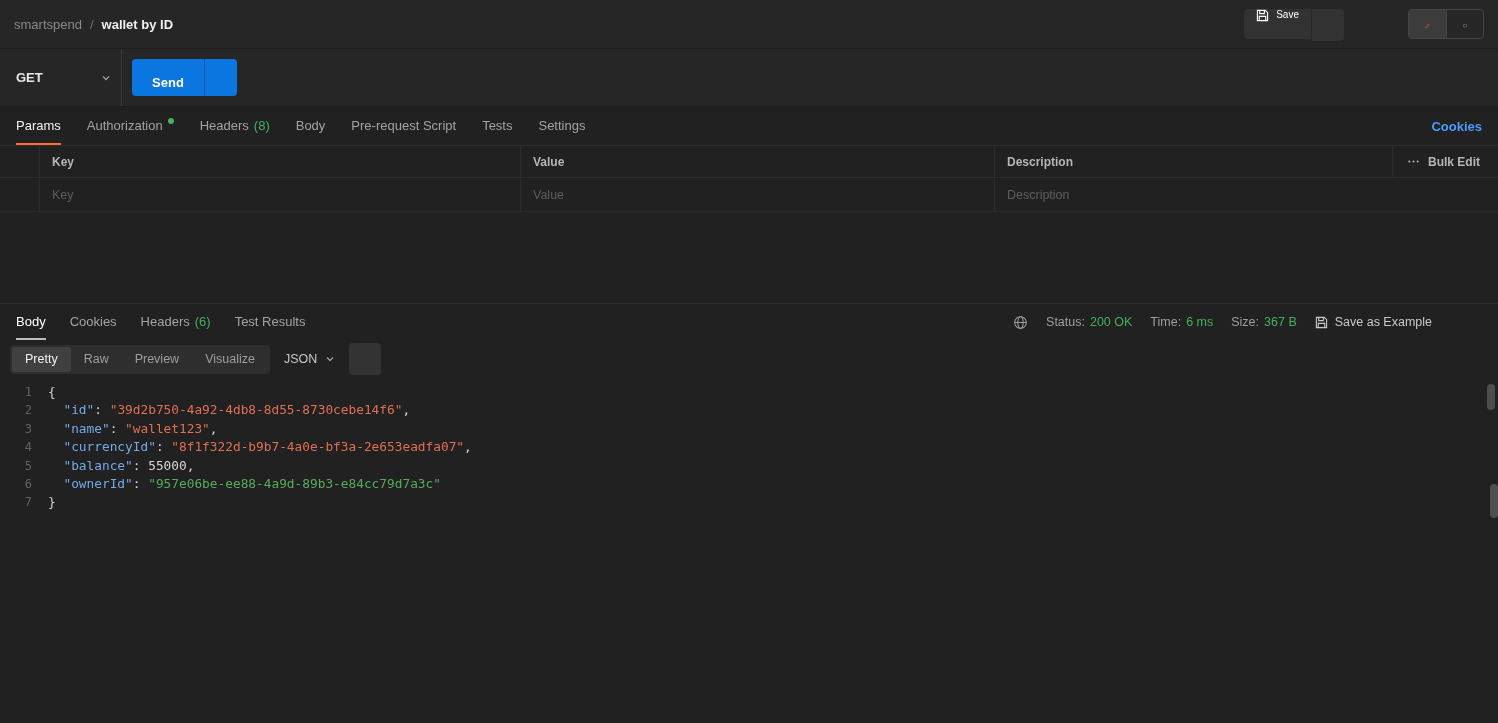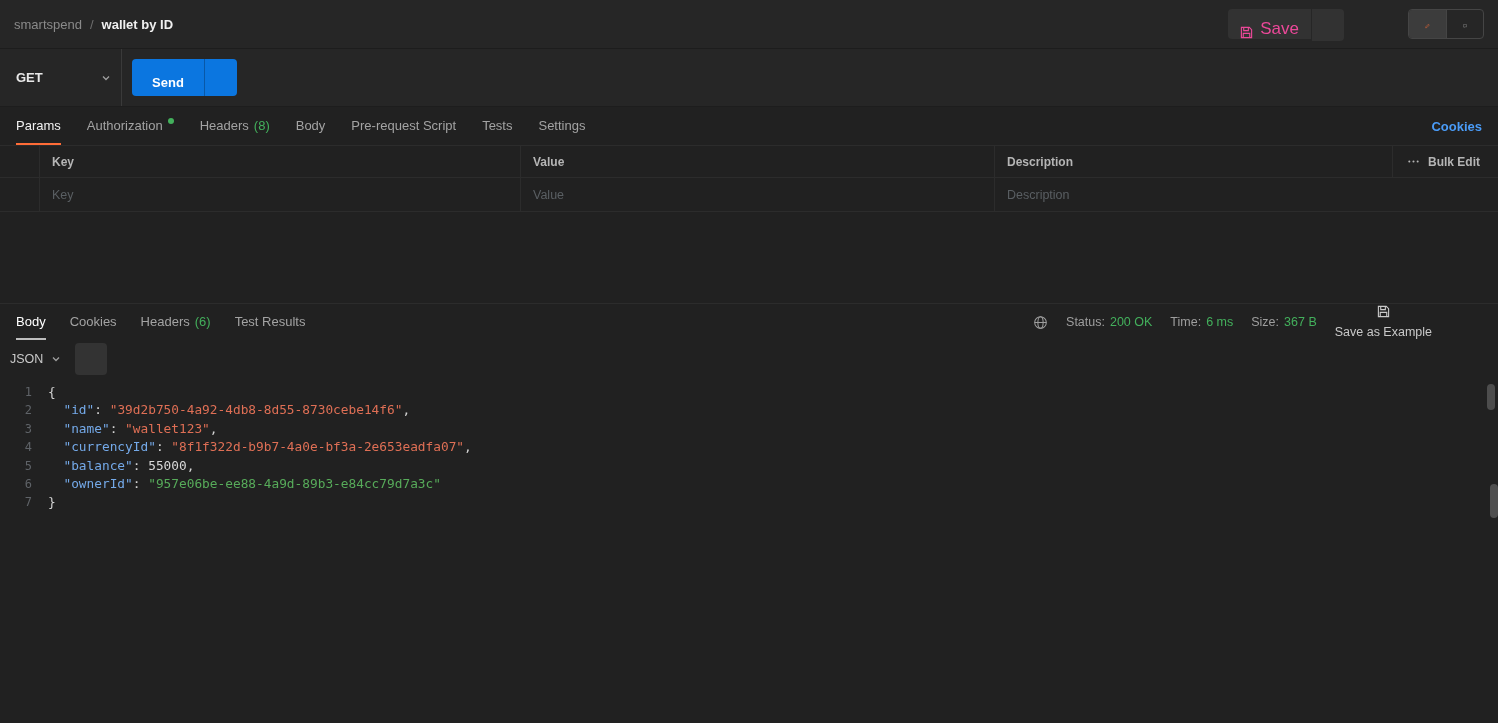--- a/index.html
+++ b/index.html
@@ -10,22 +10,22 @@
 
   
   .topbar { flex:0 0 48px; display:flex; align-items:center; justify-content:space-between;
             padding:0 14px; background:#262626; }
   .breadcrumb { display:flex; align-items:center; gap:8px; font-size:13px; }
   .crumb.dim { color:#8a8a8a; cursor:pointer; }
   .crumb.sep { color:#6f6f6f; }
   .crumb.strong { color:#f0f0f0; font-weight:700; }
   .topbar-right { display:flex; align-items:center; gap:16px; }
   .save-group { display:flex; height:30px; }
-  .save-btn { display:flex; align-items:flex-end; gap:7px; background:#323232; padding:0 12px;
-              border-radius:4px 0 0 4px; color:#ec4899; font-size:17px; }
+  .save-btn { display:flex; align-items:flex-start; gap:7px; background:#323232; padding:0 12px;
+              border-radius:4px 0 0 4px; color:#ffffff; font-size:10px; }
   .save-caret { width:26px; background:#323232; border-left:1px solid #262626; border-radius:0 4px 4px 0;
                 display:flex; align-items:center; justify-content:center; color:#cfcfcf; }
   .icon-btn { display:flex; align-items:center; justify-content:center; width:26px; height:26px;
               border-radius:4px; color:#b3b3b3; }
   .side-toggle-group { display:flex; height:30px; border:1px solid #454545; border-radius:4px; overflow:hidden; }
   .side-btn { width:37px; display:flex; align-items:center; justify-content:center; color:#b3b3b3; }
   .side-btn.active { background:#3c3c3c; color:var(--accent_orange); }
   .side-btn + .side-btn { border-left:1px solid #454545; }
 
   
@@ -75,21 +75,21 @@
 
   
   .response { flex:0 0 215px; display:flex; flex-direction:column; border-top:1px solid #2c2c2c; position:relative; }
   .resp-tabs { flex:0 0 36px; display:flex; align-items:stretch; justify-content:space-between; padding:0 16px; }
   .resp-tabs .tab { margin-right:24px; }
   .resp-tabs .tab.active { color:#fff; border-bottom-color:#bdbdbd; }
   .resp-meta { display:flex; align-items:center; gap:18px; font-size:12.5px; color:#9e9e9e; }
   .meta { display:flex; align-items:flex-start; gap:5px; }
   .meta .mlabel { color:#9e9e9e; }
   .meta .mval { color:var(--status_green); }
-  .save-example { display:flex; align-items:center; gap:7px; color:#c9c9c9; cursor:pointer; font-size:12.5px;flex-direction:column; }
+  .save-example { display:flex; align-items:center; gap:7px; color:#c9c9c9; cursor:pointer; font-size:12.5px; }
 
   .resp-toolbar { flex:0 0 38px; display:flex; align-items:center; padding:0 10px; gap:14px; }
   .seg { display:flex; background:#2e2e2e; border-radius:4px; padding:2px; }
   .view-tabs .tab { padding:0 13px; height:25px; display:flex; align-items:center; font-size:12.5px;
                     color:#9e9e9e; border-radius:3px; cursor:pointer; }
   .view-tabs .tab.active { background:#404040; color:#f0f0f0; }
   .format-select { display:flex; align-items:center; gap:8px; font-size:12.5px; color:#c9c9c9; cursor:pointer; }
   .wrap-btn { background:#333333; }
   .toolbar-right { margin-left:auto; display:flex; align-items:center; gap:12px; }
 
@@ -282,20 +282,34 @@
           <svg width="15" height="15" viewBox="0 0 14 14" fill="currentColor">
               <circle cx="2.5" cy="7" r="1.2"></circle>
               <circle cx="7" cy="7" r="1.2"></circle>
               <circle cx="11.5" cy="7" r="1.2"></circle>
             </svg>
         </button>
       </div>
     </div>
 
     <div class="resp-toolbar">
+      <div class="seg view-tabs">
+          <div class="tab active">
+            <span class="tab-label">Pretty</span>
+          </div>
+          <div class="tab">
+            <span class="tab-label">Raw</span>
+          </div>
+          <div class="tab">
+            <span class="tab-label">Preview</span>
+          </div>
+          <div class="tab">
+            <span class="tab-label">Visualize</span>
+          </div>
+        </div>
       <div class="format-select">
         <span>JSON</span>
         <svg width="10" height="10" viewBox="0 0 10 10">
             <path d="M2 3.5 5 6.5 8 3.5" fill="none" stroke="#9e9e9e" stroke-width="1.3"></path>
           </svg>
       </div>
       <button class="icon-btn wrap-btn">
         <svg width="15" height="15" viewBox="0 0 16 16" fill="none" stroke="currentColor" stroke-width="1.3">
             <path d="M2 3.5h12"></path>
             <path d="M2 8h9.5a2.2 2.2 0 0 1 0 4.4H9"></path>

